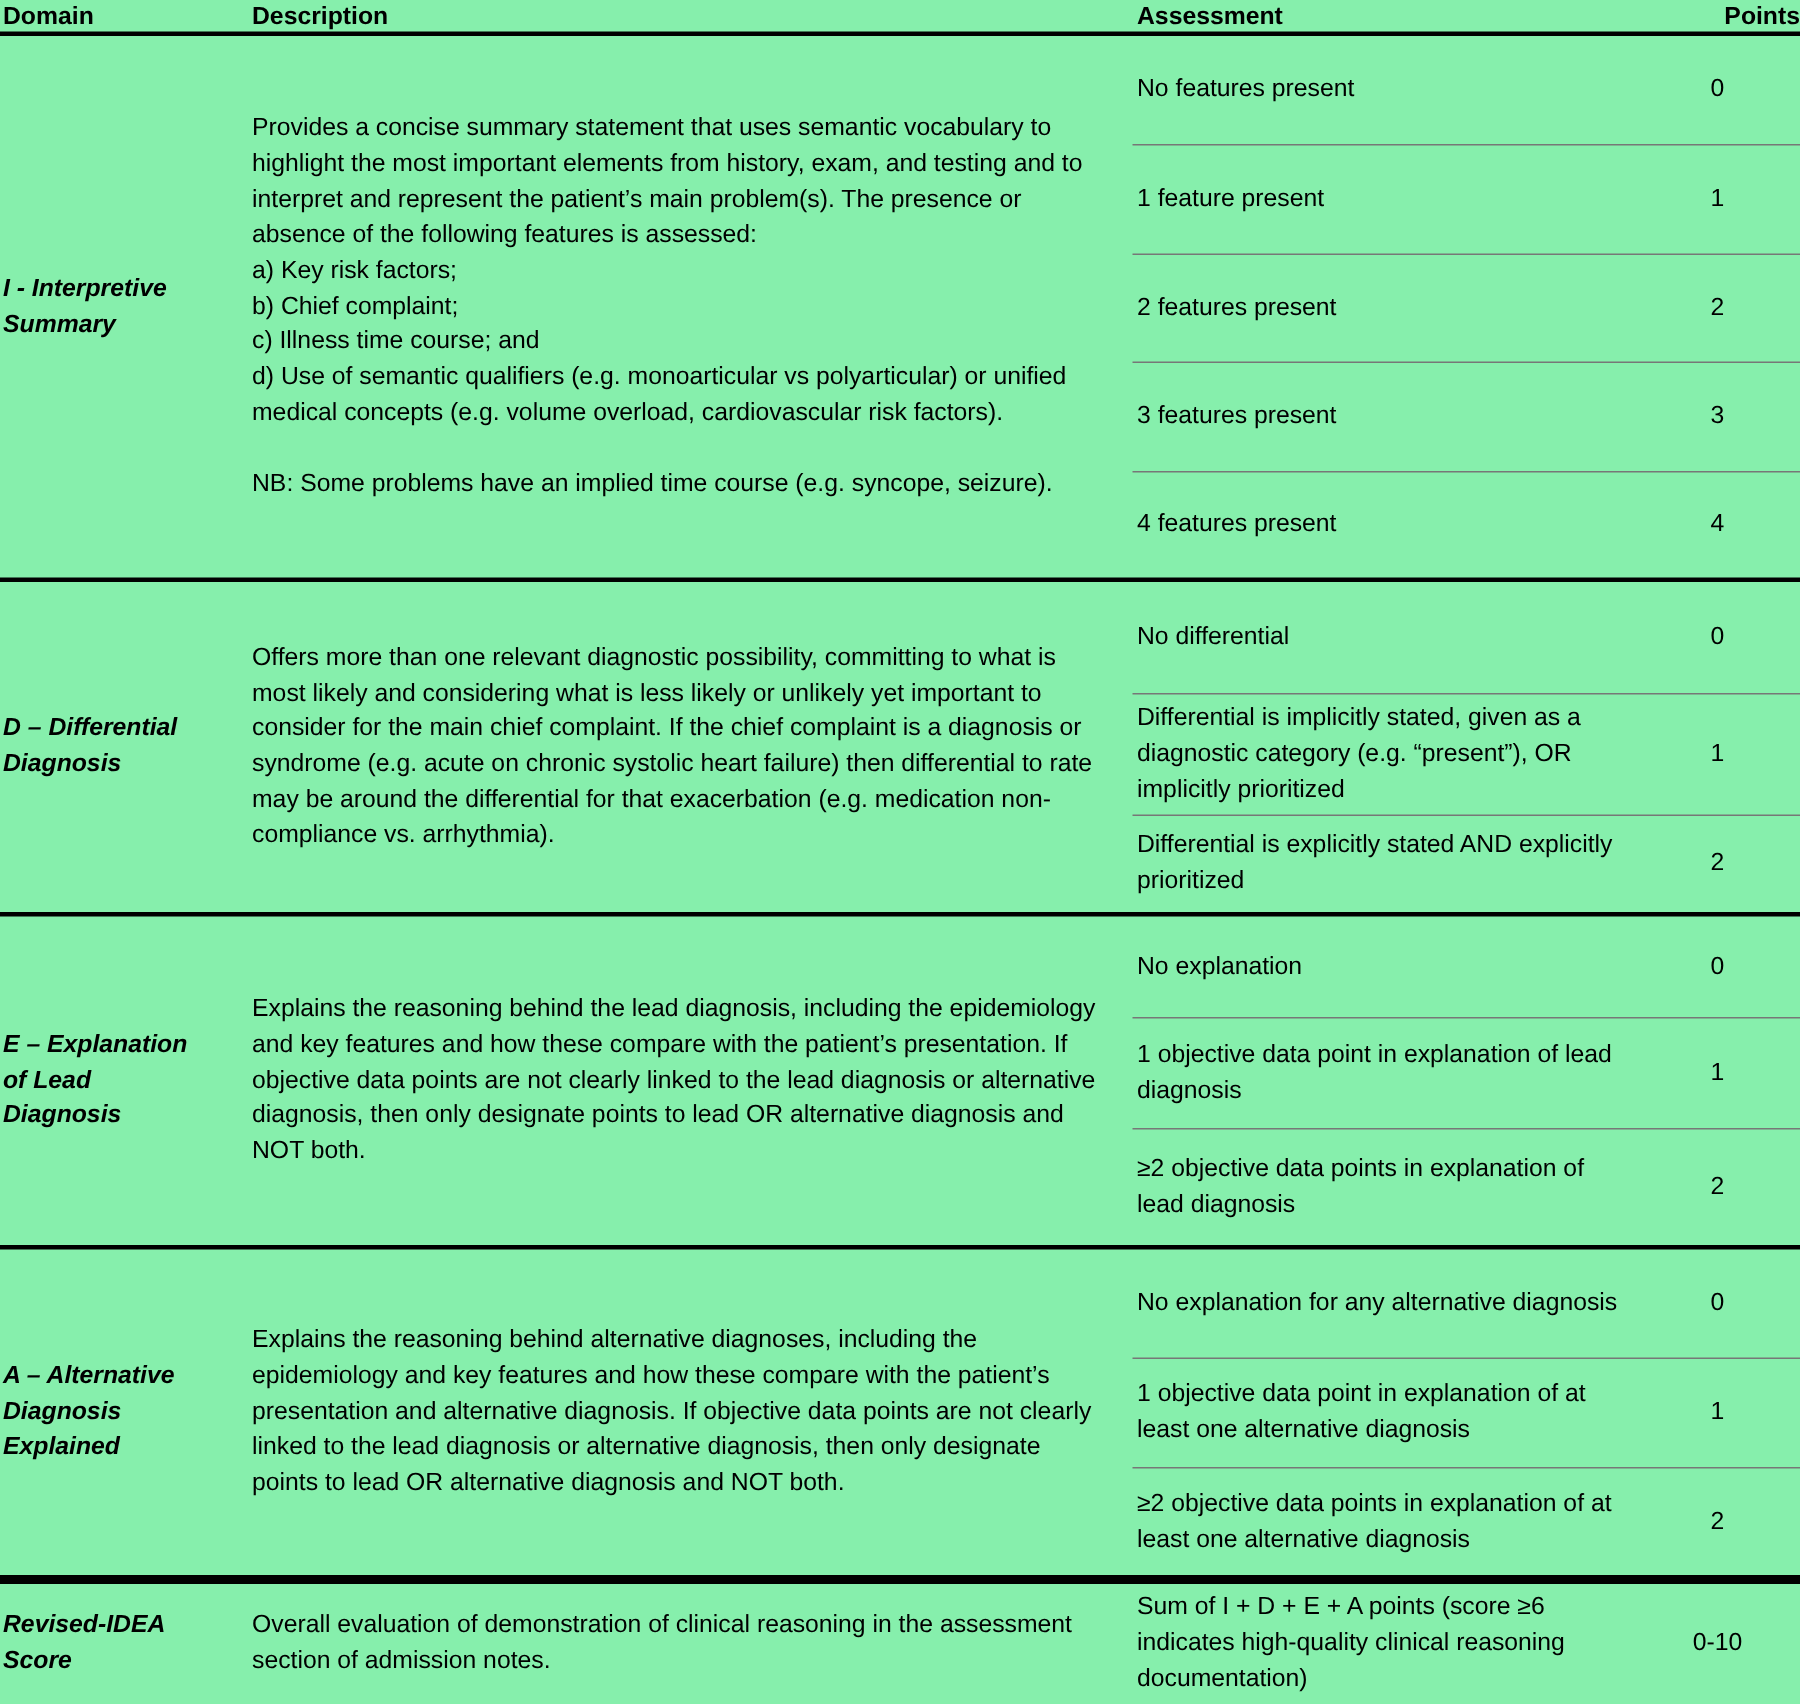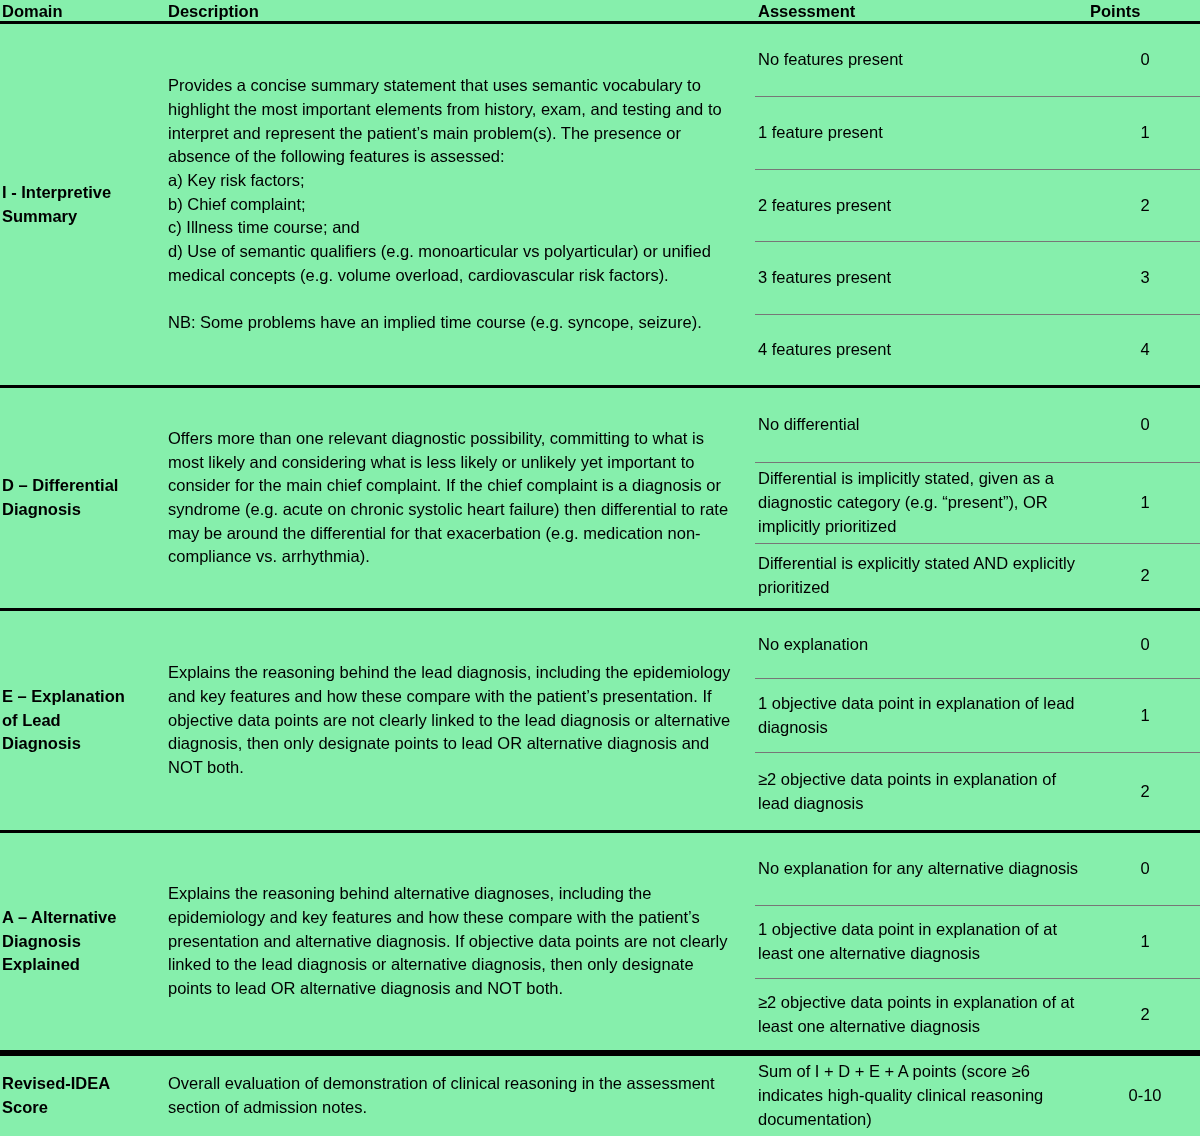--- a/index.html
+++ b/index.html
@@ -19,36 +19,37 @@
     grid-template-columns: 165px 590px 335px 110px;
     font-weight: 700;
     border-bottom: 3px solid #000;
     height: 24px;
     box-sizing: border-box;
     align-items: start;
   }
   .hdr .h-domain { padding-left: 2px; }
   .hdr .h-desc   { padding-left: 3px; }
   .hdr .h-assess { padding-left: 3px; }
-  .hdr .h-points { text-align: left; }
+  .hdr .h-points { text-align: right; }
 
   .section {
     display: grid;
     grid-template-columns: 165px 590px 445px;
     border-bottom: 3px solid #000;
     box-sizing: border-box;
   }
   .section.heavy { border-bottom: 6px solid #000; }
 
   .domain-cell {
     display: flex;
     align-items: center;
     font-weight: 700;
     padding: 0 24px 0 2px;
     box-sizing: border-box;
+    font-style: italic;
   }
   .desc-cell {
     display: flex;
     align-items: center;
     padding: 0 20px 0 3px;
     box-sizing: border-box;
   }
   .txt { white-space: pre-line; }
 
   .assess-col { display: flex; flex-direction: column; }

